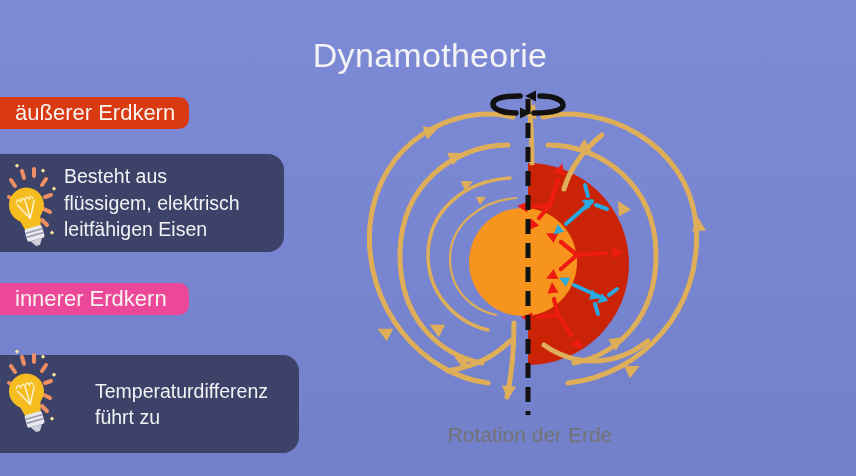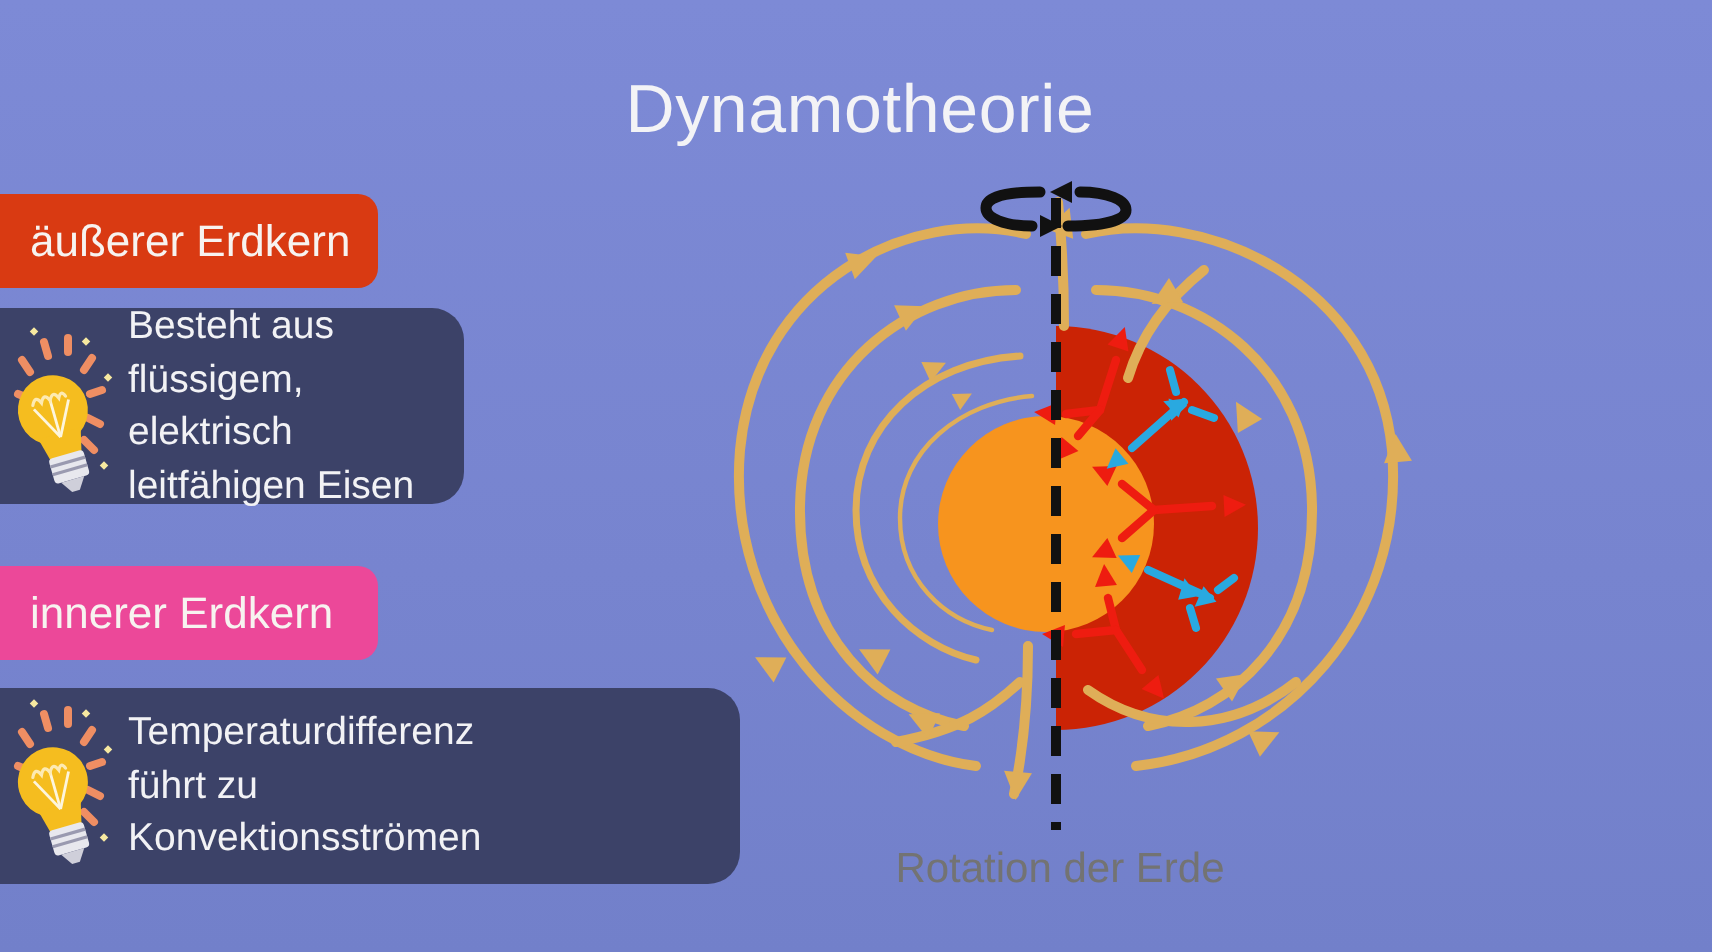--- a/index.html
+++ b/index.html
@@ -8,33 +8,33 @@
     background:linear-gradient(180deg,#7d8ad6 0%,#7784cf 60%,#7280ca 100%);
     font-family:"Liberation Sans","DejaVu Sans",sans-serif;
     -webkit-font-smoothing:antialiased;
   }
   .abs{position:absolute;}
   .title{
     left:280px;top:36px;width:300px;text-align:center;
     font-size:34px;font-weight:500;color:#f3f3f6;letter-spacing:.3px;
   }
   .chip{
-    left:0;height:47px;width:189px;display:flex;align-items:center;
+    left:0;height:32px;width:189px;display:flex;align-items:center;
     padding-left:15px;box-sizing:border-box;border-radius:0 10px 10px 0;
     font-size:22px;font-weight:500;color:#f7f3f0;
   }
   .chip-outer{top:97px;background:#d93a12;}
   .chip-inner{top:283px;background:#ec4899;}
   .note{
     left:0;height:98px;background:#3c4268;border-radius:0 16px 16px 0;
     display:flex;align-items:center;padding-left:64px;box-sizing:border-box;
     color:#f2f2f5;font-size:19.5px;line-height:26.5px;font-weight:400;
   }
-  .note-outer{top:154px;width:232px;}
-  .note-inner{top:344px;width:370px;}
+  .note-outer{top:154px;width:284px;}
+  .note-inner{top:355px;width:299px;justify-content:center;}
   .bulb{width:58px;height:94px;}
   .bulb-outer{left:1px;top:157px;}
   .bulb-inner{left:1px;top:343px;}
   .caption{
     left:420px;top:423px;width:220px;text-align:center;
     font-size:21px;color:#737373;font-weight:400;
   }
   .diagram{left:330px;top:83px;width:410px;height:345px;}
 </style>
 </head>
@@ -104,21 +104,20 @@
   </svg>
 
 <div class="abs chip chip-inner">
   <span>innerer Erdkern</span>
 </div>
 
 <div class="abs note note-inner">
   <div>
     <div>Temperaturdifferenz</div>
     <div>führt zu</div>
-    <div>Konvektionsströmen</div>
   </div>
 </div>
 <svg class="abs bulb bulb-inner" viewBox="0 0 58 94">
     <use href="#bulb"></use>
   </svg>
 
 <svg class="abs diagram" viewBox="0 0 410 345">
 
   <path d="M 198 80 A 101 101 0 0 1 198 282 Z" fill="#cb2305"></path>
 

